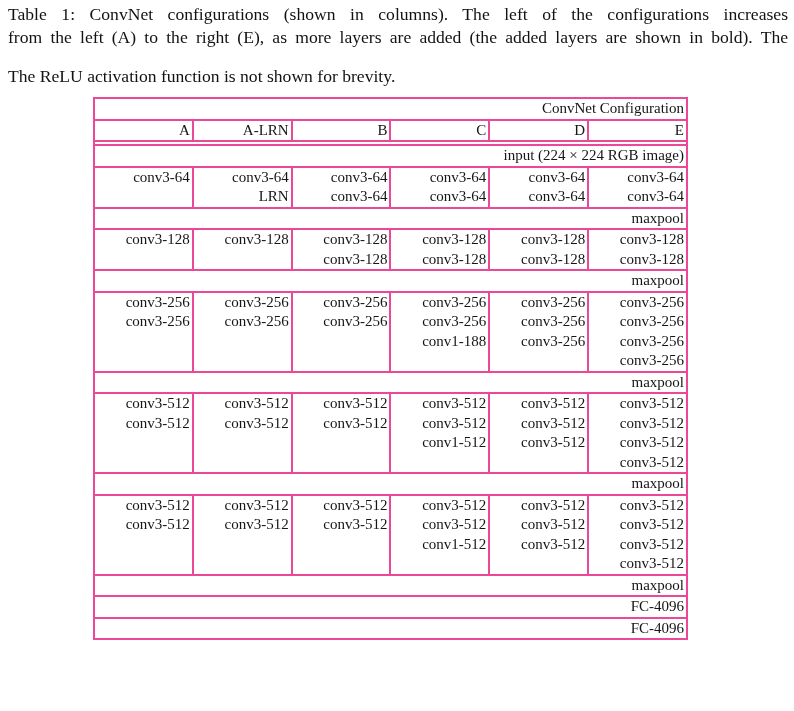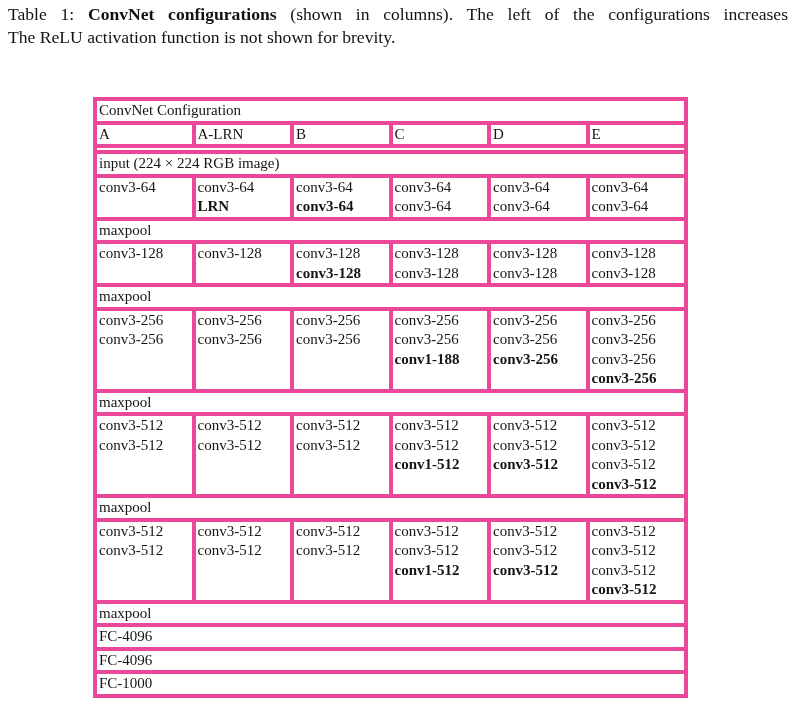--- a/index.html
+++ b/index.html
@@ -22,54 +22,55 @@
     width: 780px;
     font-size: 17.6px;
     line-height: 23px;
     color: #121212;
   }
   .cap-line { white-space: normal; }
   .cap-just {
     text-align: justify;
     text-align-last: justify;
   }
-  .cap-left { text-align: left; }
-  b, .b { font-weight: bold; }
+  .cap-left { text-align: left; margin-top: 16px; }
+  b, .b { font-weight: normal; }
 
   table.cfg {
     position: absolute;
     left: 93px;
     top: 97px;
     width: 595px;
     border-collapse: collapse;
     table-layout: fixed;
     font-size: 15px;
     color: #151515;
   }
   table.cfg td {
-    border: 4px solid #ec4899;
-    text-align: left;
+    border: 2px solid #ec4899;
+    text-align: right;
     vertical-align: top;
     padding: 0 2px;
     line-height: 19.5px;
     overflow: hidden;
   }
   table.cfg tr.gap-row td {
     height: 2px;
     padding: 0;
     line-height: 0;
     font-size: 0;
   }
   table.cfg td.block-cell div { white-space: nowrap; }
 </style>
 </head>
 <body>
 
 <div class="caption">
   <div class="cap-line cap-just"><span>Table 1: </span><b>ConvNet configurations</b><span> (shown in columns). The left of the configurations increases</span></div>
+  <div class="cap-line cap-just">from the left (A) to the right (E), as more layers are added (the added layers are shown in bold). The</div>
   <div class="cap-line cap-left">The ReLU activation function is not shown for brevity.</div>
 </div>
 
 <table class="cfg">
   <tbody>
       <tr>
         <td colspan="6">ConvNet Configuration</td>
       </tr>
       <tr>
         <td>
@@ -250,17 +251,14 @@
       </tr>
       <tr>
         <td colspan="6">maxpool</td>
       </tr>
       <tr>
         <td colspan="6">FC-4096</td>
       </tr>
       <tr>
         <td colspan="6">FC-4096</td>
       </tr>
-      <tr>
-        <td colspan="6">FC-1000</td>
-      </tr>
     </tbody>
 </table>
 
 </body></html>

